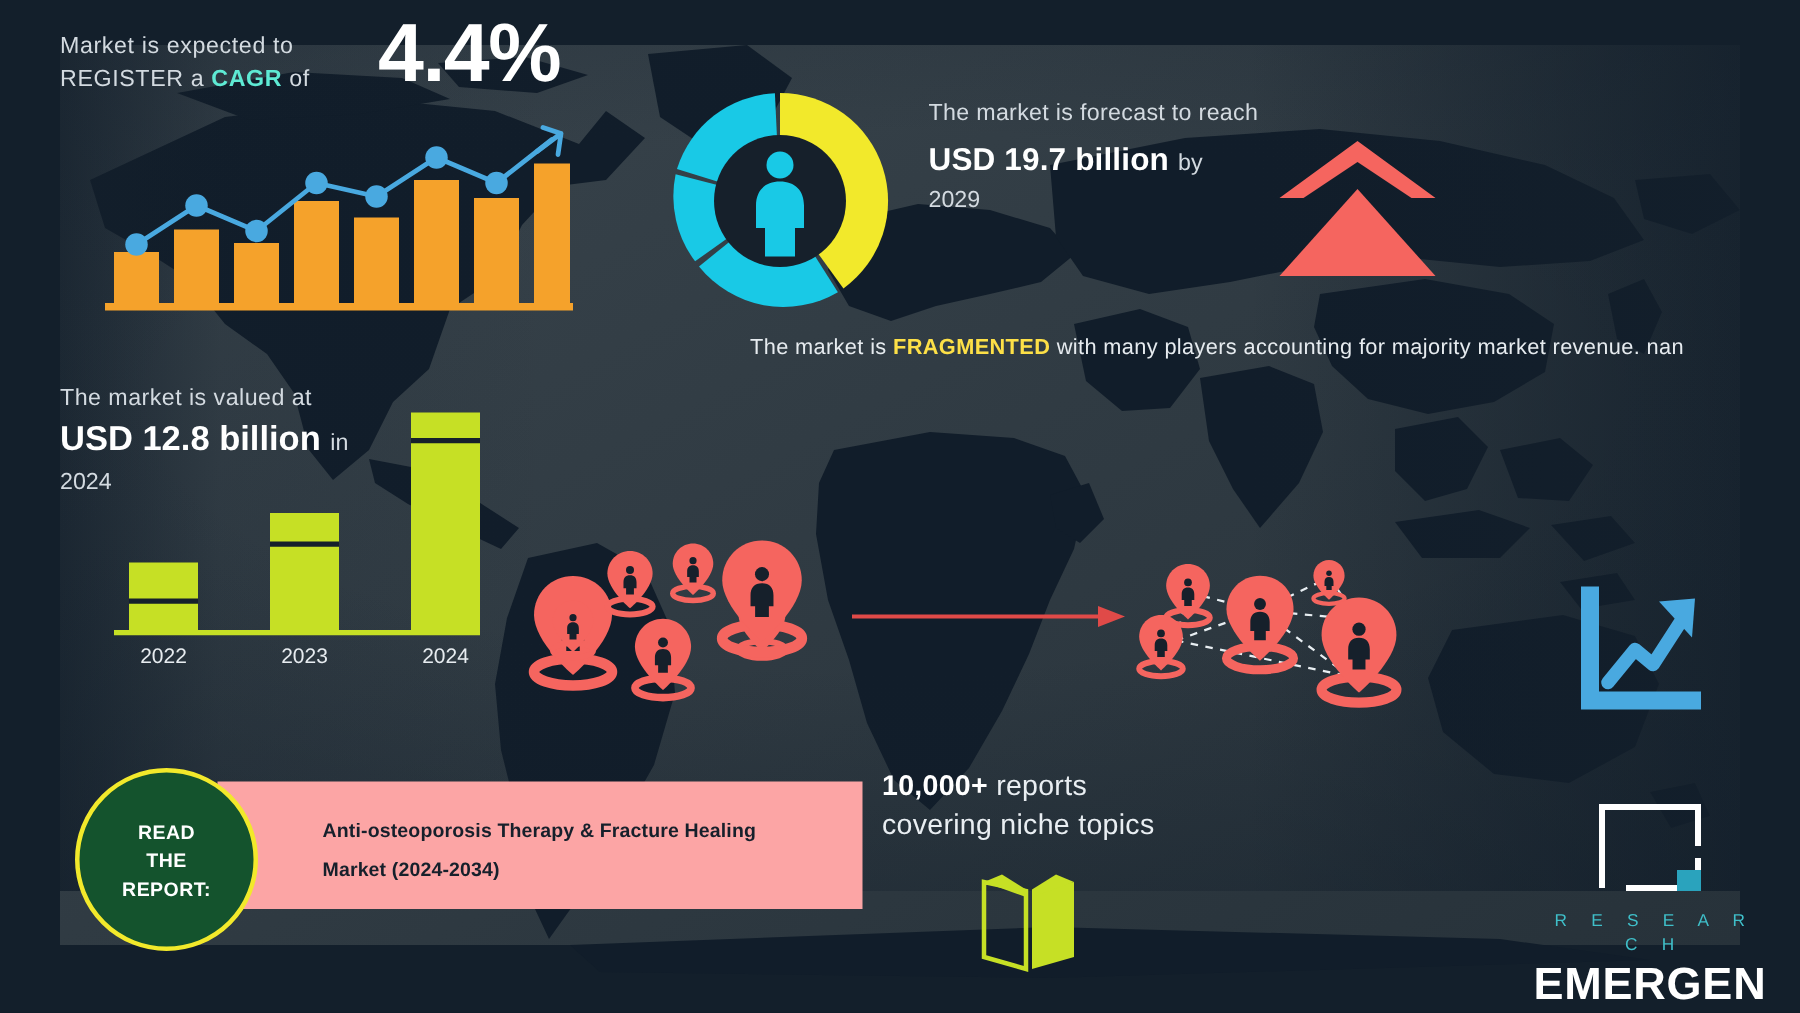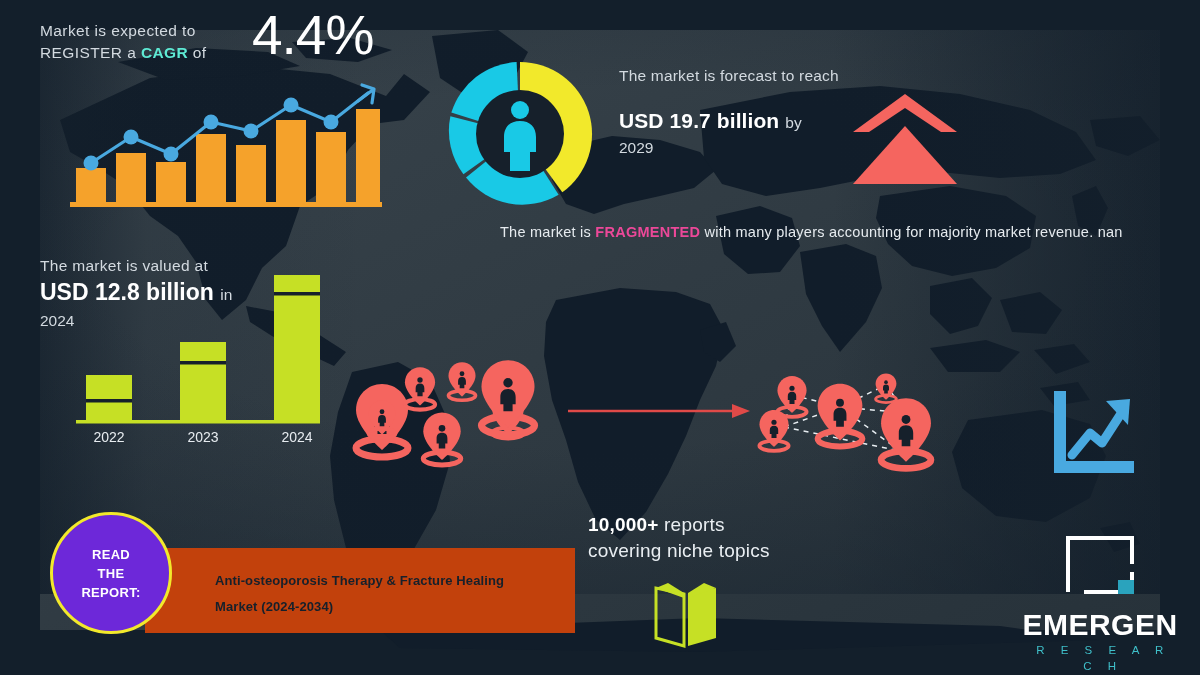--- a/index.html
+++ b/index.html
@@ -23,44 +23,44 @@
   }
   .content{position:absolute;inset:0;z-index:3;}
   .t-white{color:#5eead4;}
   .b{font-weight:700;}
 
   
   #cagr-block{position:absolute;left:40px;top:14px;width:360px;}
   #cagr-lines{font-size:15.5px;line-height:22px;letter-spacing:.4px;color:#d3dae0;width:196px;padding-top:6px;}
   #cagr-value{
     position:absolute;left:212px;top:-6px;
-    font-size:55px;font-weight:400;color:#ffffff;letter-spacing:-1px;line-height:1;
+    font-size:55px;font-weight:700;color:#ffffff;letter-spacing:-1px;line-height:1;
   }
 
   
   #trend-chart{position:absolute;left:62px;top:75px;width:320px;height:135px;}
   #trend-chart svg{display:block;}
 
   
   #donut{position:absolute;left:440px;top:54px;width:160px;height:160px;}
   #donut svg{display:block;}
 
   
   #forecast-block{position:absolute;left:619px;top:65px;width:250px;}
   #forecast-lead{font-size:15.5px;line-height:22px;color:#d3dae0;letter-spacing:.2px;}
-  #forecast-strong{font-size:21px;font-weight:700;color:#ffffff;line-height:28px;margin-top:20px;letter-spacing:.1px;}
+  #forecast-strong{font-size:21px;font-weight:700;color:#ffffff;line-height:28px;margin-top:6px;letter-spacing:.1px;}
   #forecast-strong .by{font-size:15.5px;font-weight:400;color:#d3dae0;}
   #forecast-year{font-size:15.5px;color:#d3dae0;line-height:22px;}
 
   
   #up-arrows{position:absolute;left:845px;top:92px;width:120px;height:95px;}
 
   
   #fragmented{position:absolute;left:500px;top:220px;width:640px;font-size:14.5px;line-height:24px;color:#e6ebef;letter-spacing:.25px;}
-  #fragmented .hl{color:#ec4899;font-weight:700;}
+  #fragmented .hl{color:#fde047;font-weight:700;}
 
   
   #value-block{position:absolute;left:40px;top:255px;width:300px;}
   #value-lead{font-size:15.5px;line-height:22px;color:#d3dae0;letter-spacing:.3px;}
   #value-strong{font-size:23px;font-weight:700;color:#ffffff;line-height:30px;letter-spacing:0;}
   #value-strong .in{font-size:15.5px;font-weight:400;color:#d3dae0;}
   #value-year{font-size:15.5px;color:#d3dae0;line-height:21px;}
 
   
   #green-chart{position:absolute;left:68px;top:272px;width:260px;height:175px;}
@@ -69,30 +69,30 @@
   
   #pins-area{position:absolute;left:340px;top:355px;width:620px;height:135px;}
   #pins-area svg{display:block;}
 
   
   #growth-icon{position:absolute;left:1046px;top:385px;width:92px;height:95px;}
 
   
   #read-report{position:absolute;left:50px;top:512px;width:480px;height:122px;}
   #report-bar{
-    position:absolute;left:95px;top:36px;width:430px;height:85px;
-    background:#c2410c;
+    position:absolute;left:95px;top:9px;width:430px;height:85px;
+    background:#fca5a5;
   }
   #report-title{
     position:absolute;left:70px;top:20px;width:340px;
     font-size:13px;line-height:26px;font-weight:700;color:#16202b;letter-spacing:.1px;
   }
   #read-circle{
     position:absolute;left:0;top:0;width:116px;height:116px;border-radius:50%;
-    background:#6d28d9;border:3px solid #f2e92b;
+    background:#14532d;border:3px solid #f2e92b;
     display:flex;align-items:center;justify-content:center;
     z-index:2;
   }
   #read-circle-label{
     font-size:13px;font-weight:700;color:#ffffff;text-align:center;line-height:19px;letter-spacing:.3px;
   }
 
   
   #reports-block{position:absolute;left:588px;top:512px;width:260px;}
   #reports-text{font-size:19px;line-height:26px;color:#e9eef2;letter-spacing:.2px;}
@@ -382,18 +382,18 @@
     </div>
 
     <div id="brand">
       <div id="brand-mark">
         <svg width="76" height="74" viewBox="0 0 76 74" aria-hidden="true">
           <path d="M6 60 L6 6 L70 6 L70 32" fill="none" stroke="#ffffff" stroke-width="4"></path>
           <path d="M70 40 L70 60 L22 60" fill="none" stroke="#ffffff" stroke-width="4"></path>
           <rect x="56" y="48" width="16" height="14" fill="#2aa3bd"></rect>
         </svg>
       </div>
+      <div id="brand-sub">R E S E A R C H</div>
       <div id="brand-name">EMERGEN</div>
-      <div id="brand-sub">R E S E A R C H</div>
     </div>
 
   </div>
 </div>
 
 </body></html>

